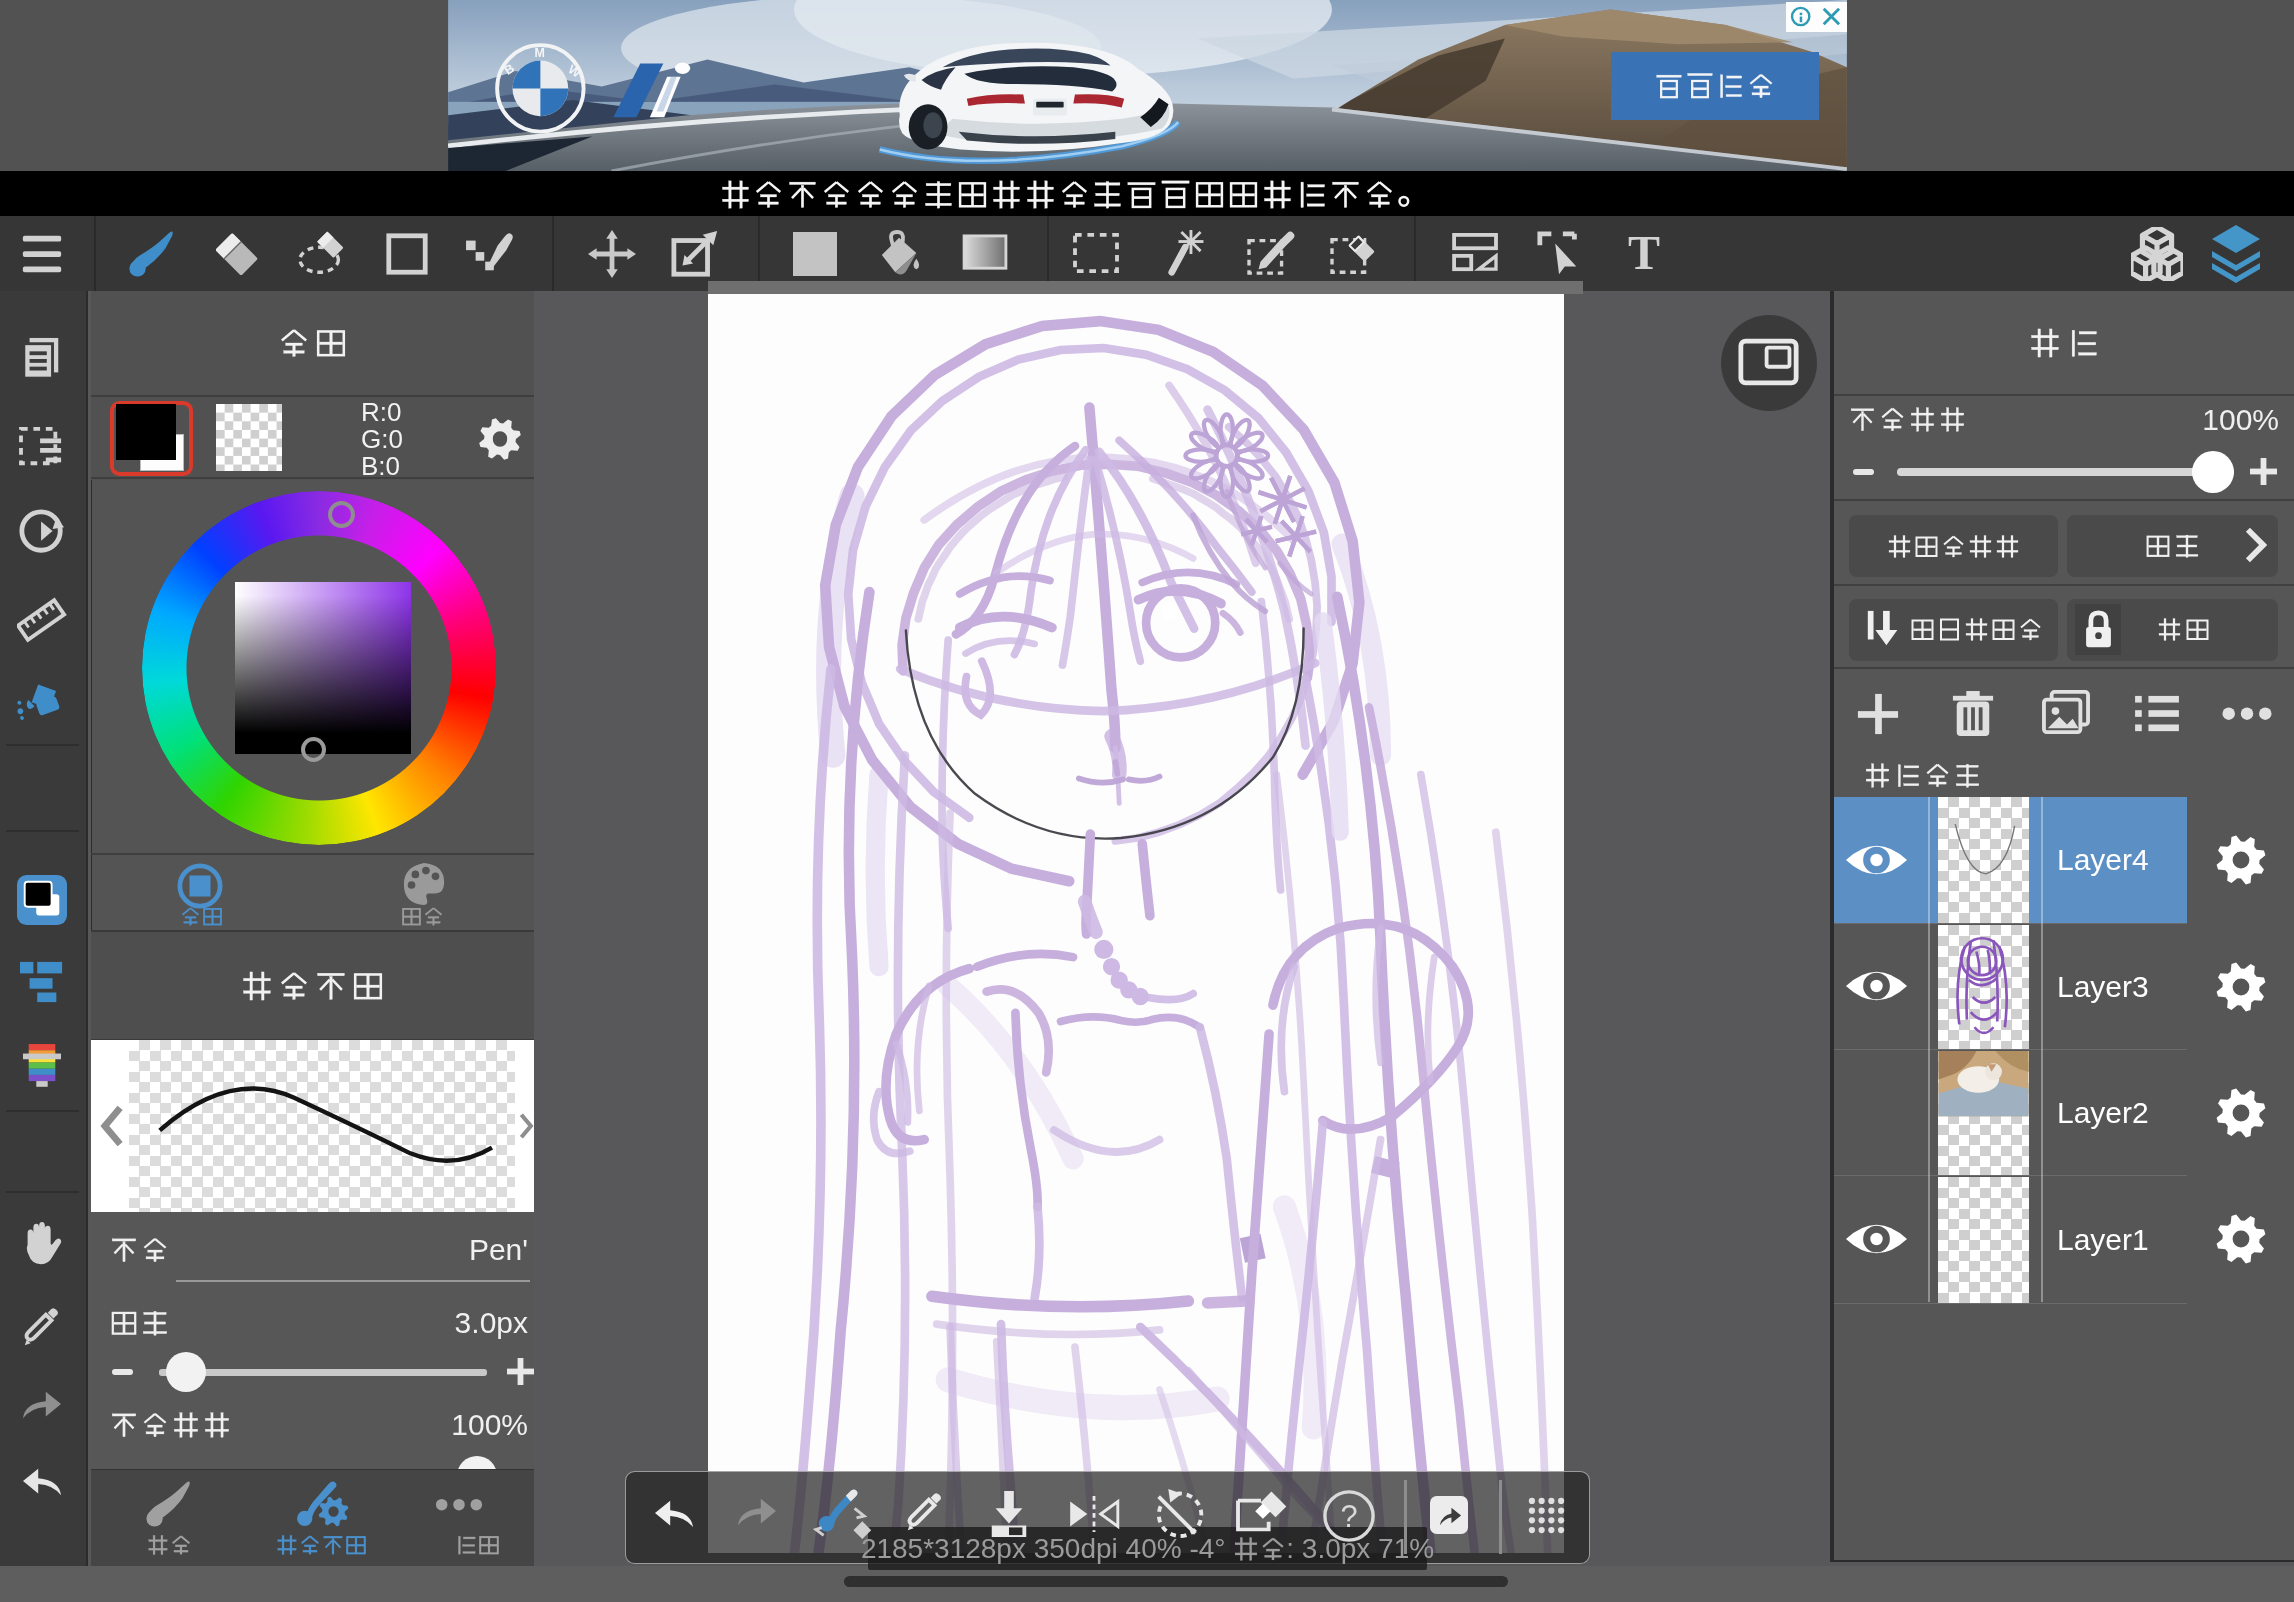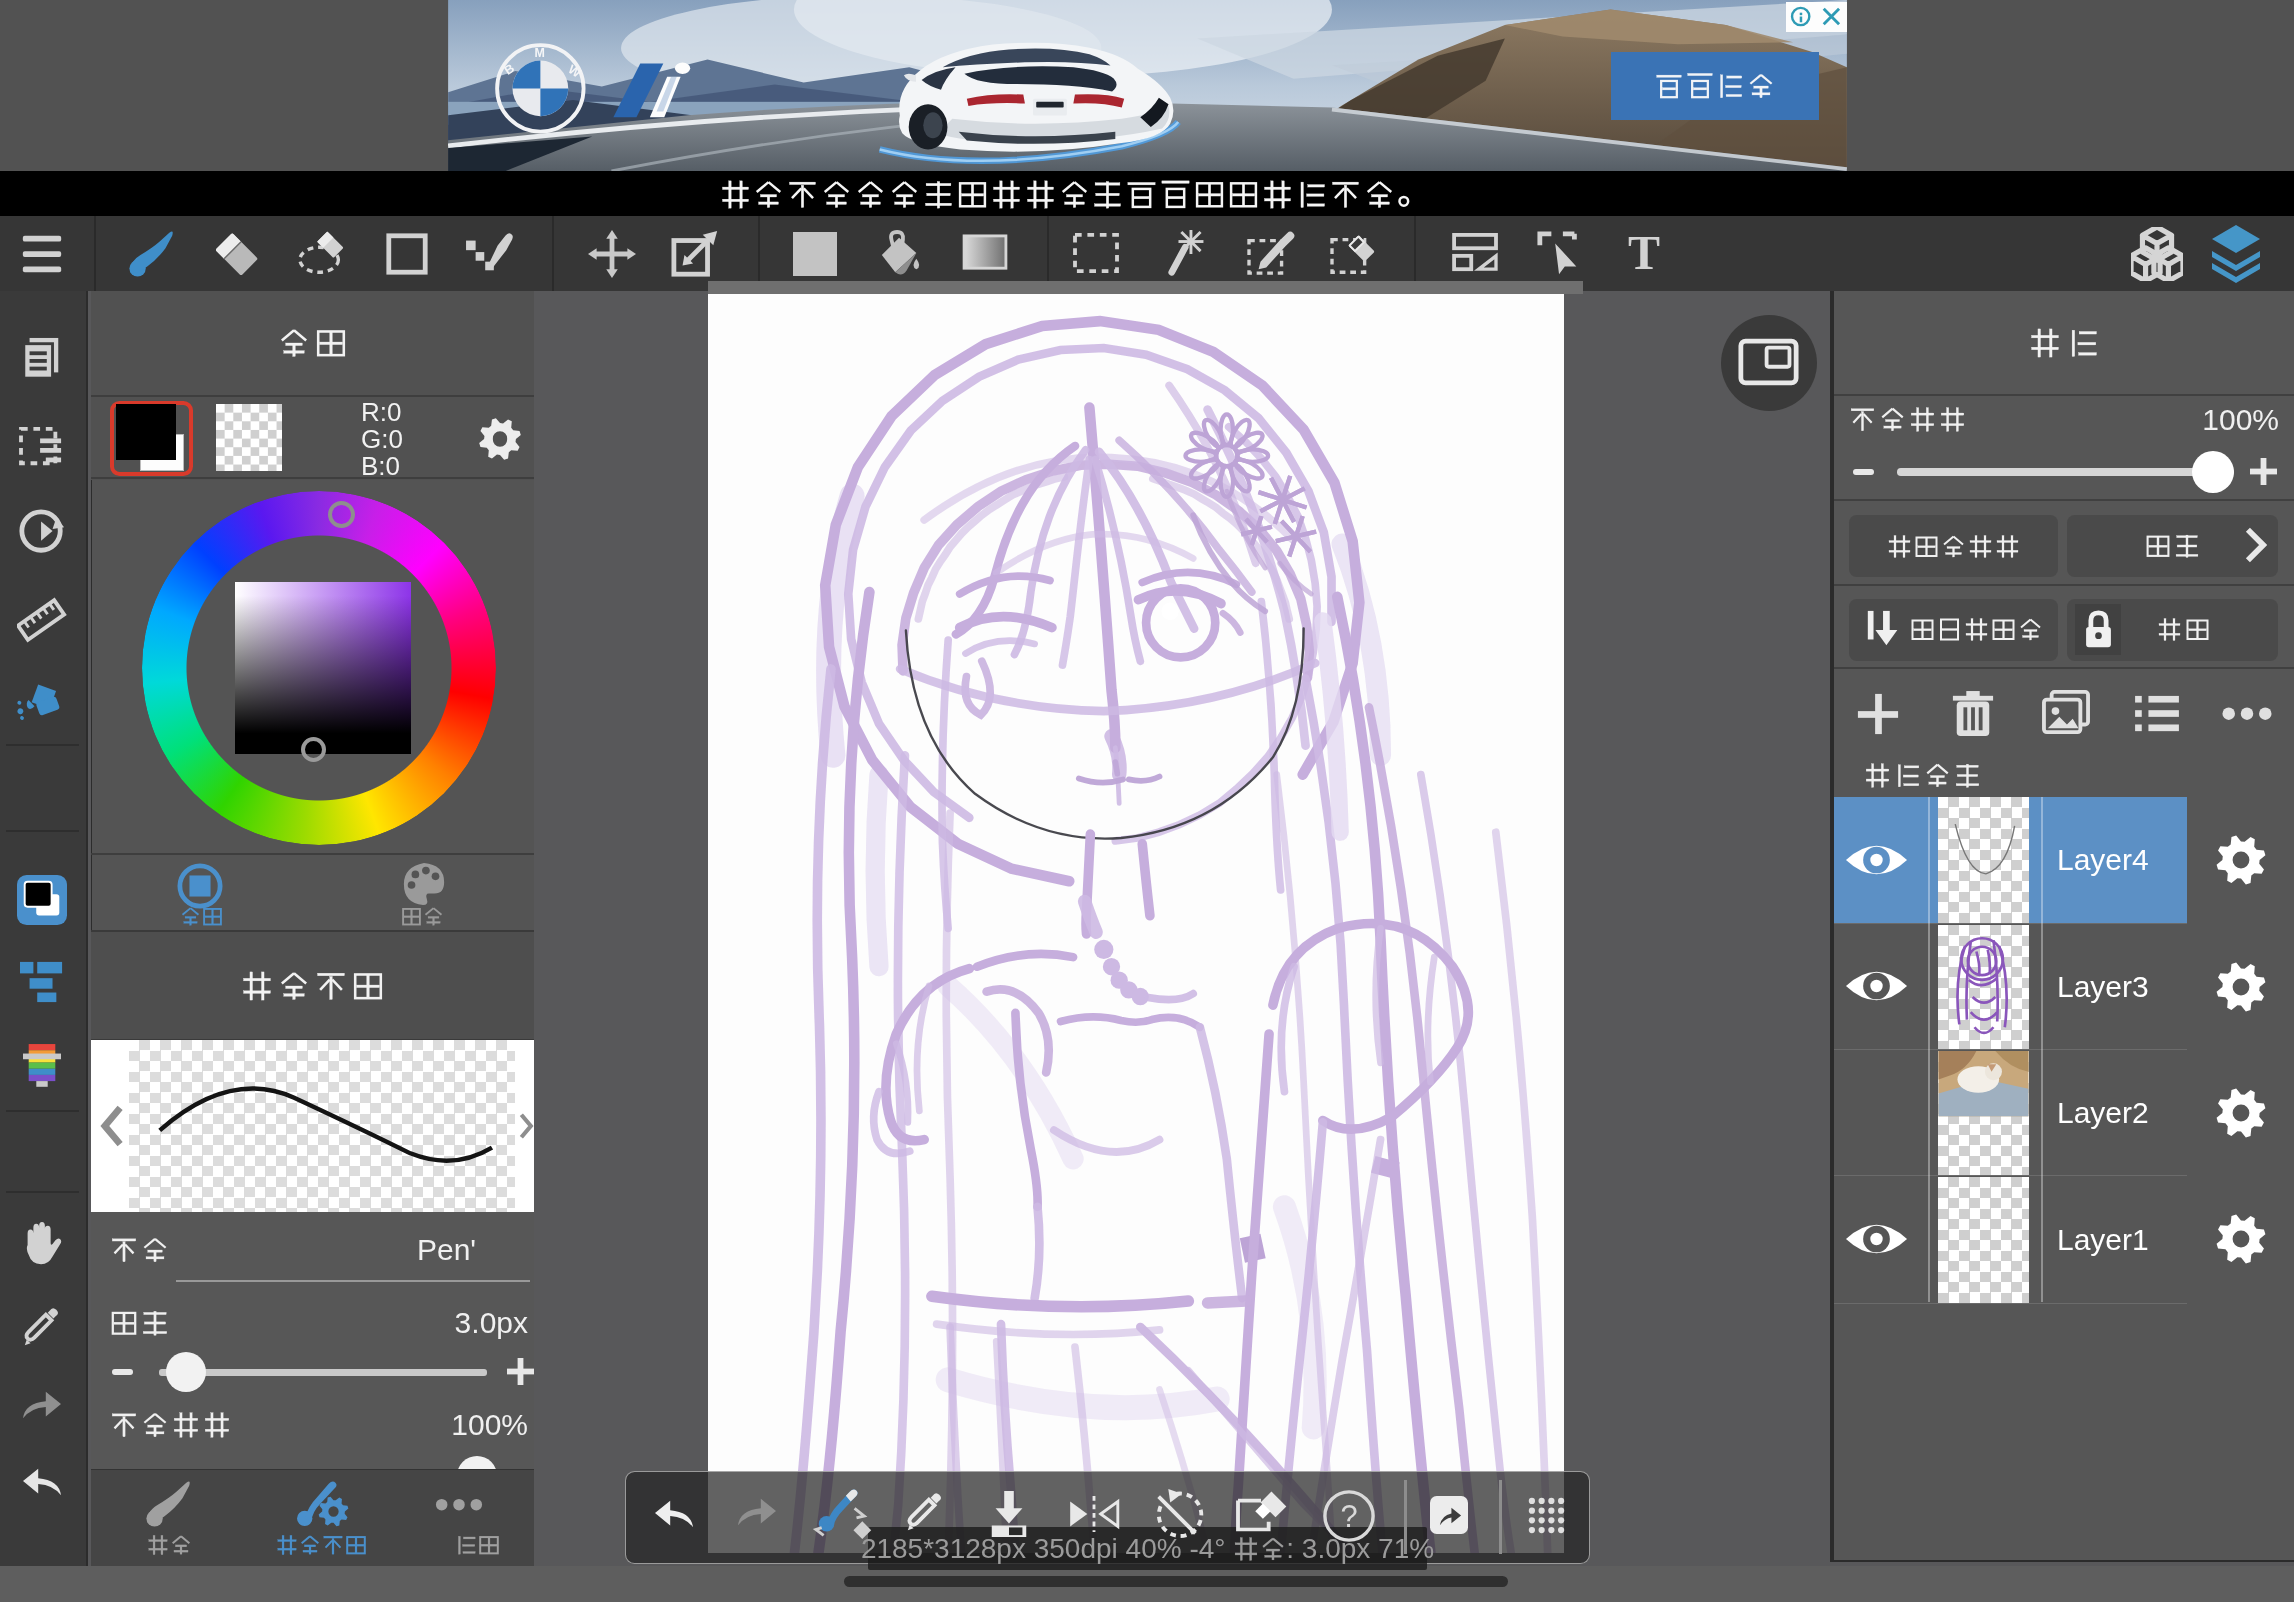--- a/index.html
+++ b/index.html
@@ -570,21 +570,21 @@
       </svg>
       <svg style="width:28px;height:28px" viewBox="0 0 100 100" fill="#f0f0f0" stroke="#f0f0f0">
         <line x1="50" y1="10" x2="12" y2="42" stroke-width="8"></line>
         <line x1="50" y1="10" x2="88" y2="42" stroke-width="8"></line>
         <rect x="24" y="50.0" width="52" height="8"></rect>
         <rect x="18" y="74.0" width="64" height="8"></rect>
         <rect x="46.0" y="54" width="8" height="38"></rect>
       </svg>
     </span>
   </div>
-<div class="ab" style="left:365px;top:1234px;width:163px;height:31px;font-size:30px;line-height:31px;color:#f0f0f0;text-align:center">Pen'</div>
+<div class="ab" style="left:365px;top:1234px;width:163px;height:31px;font-size:30px;line-height:31px;color:#f0f0f0;text-align:right">Pen'</div>
 <div class="ab" style="left:176px;top:1280px;width:354px;height:1.9px;background:#999"></div>
 <div class="ab" style="left:110px;top:1307px;height:31px;display:flex">
     <span class="ck" style="gap:2.9px">
       <svg style="width:28px;height:28px" viewBox="0 0 100 100" fill="#f0f0f0" stroke="#f0f0f0">
         <rect x="10" y="14" width="80" height="74" fill="none" stroke-width="8"></rect>
         <rect x="14" y="47.0" width="72" height="8"></rect>
         <rect x="46.0" y="14" width="8" height="74"></rect>
       </svg>
       <svg style="width:28px;height:28px" viewBox="0 0 100 100" fill="#f0f0f0" stroke="#f0f0f0">
         <rect x="10" y="12.0" width="80" height="8"></rect>

